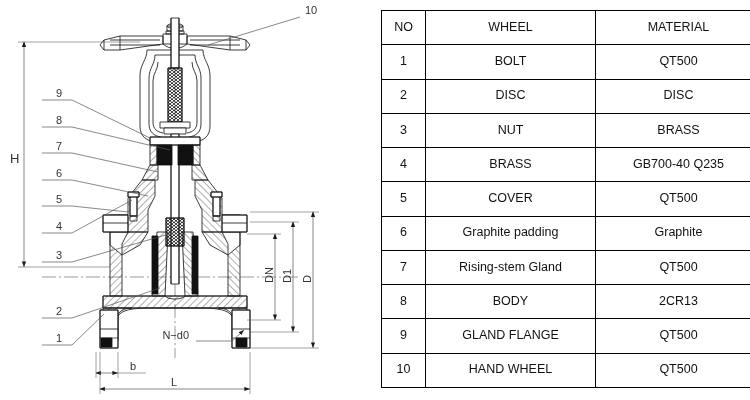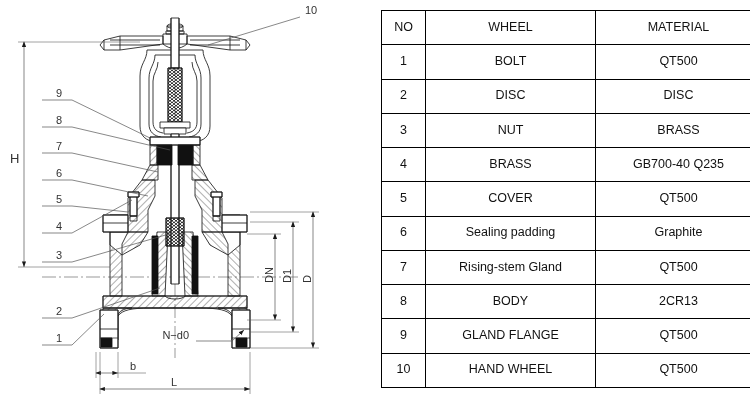--- a/index.html
+++ b/index.html
@@ -344,21 +344,21 @@
             <td>BRASS</td>
             <td>GB700-40 Q235</td>
           </tr>
           <tr>
             <td>5</td>
             <td>COVER</td>
             <td>QT500</td>
           </tr>
           <tr>
             <td>6</td>
-            <td>Sealing padding</td>
+            <td>Graphite padding</td>
             <td>Graphite</td>
           </tr>
           <tr>
             <td>7</td>
             <td>Rising-stem Gland</td>
             <td>QT500</td>
           </tr>
           <tr>
             <td>8</td>
             <td>BODY</td>

